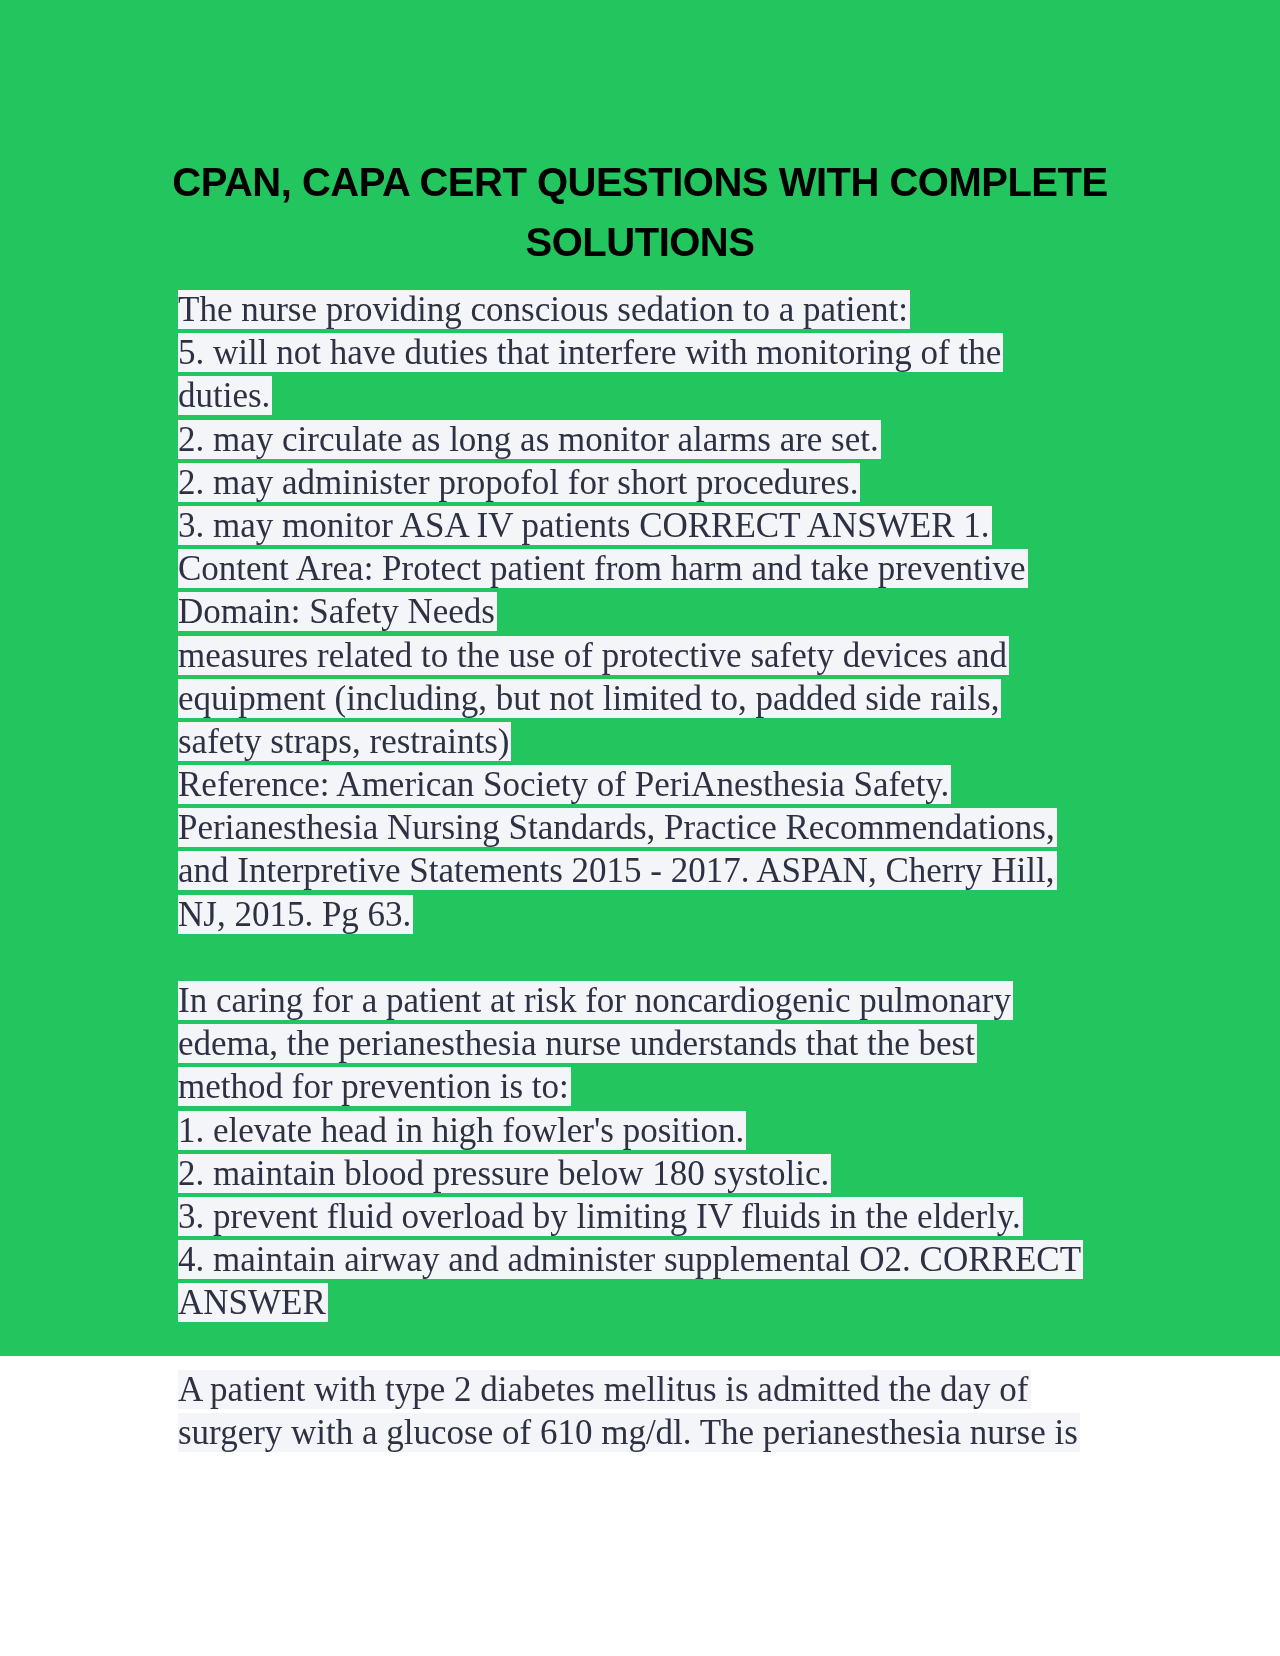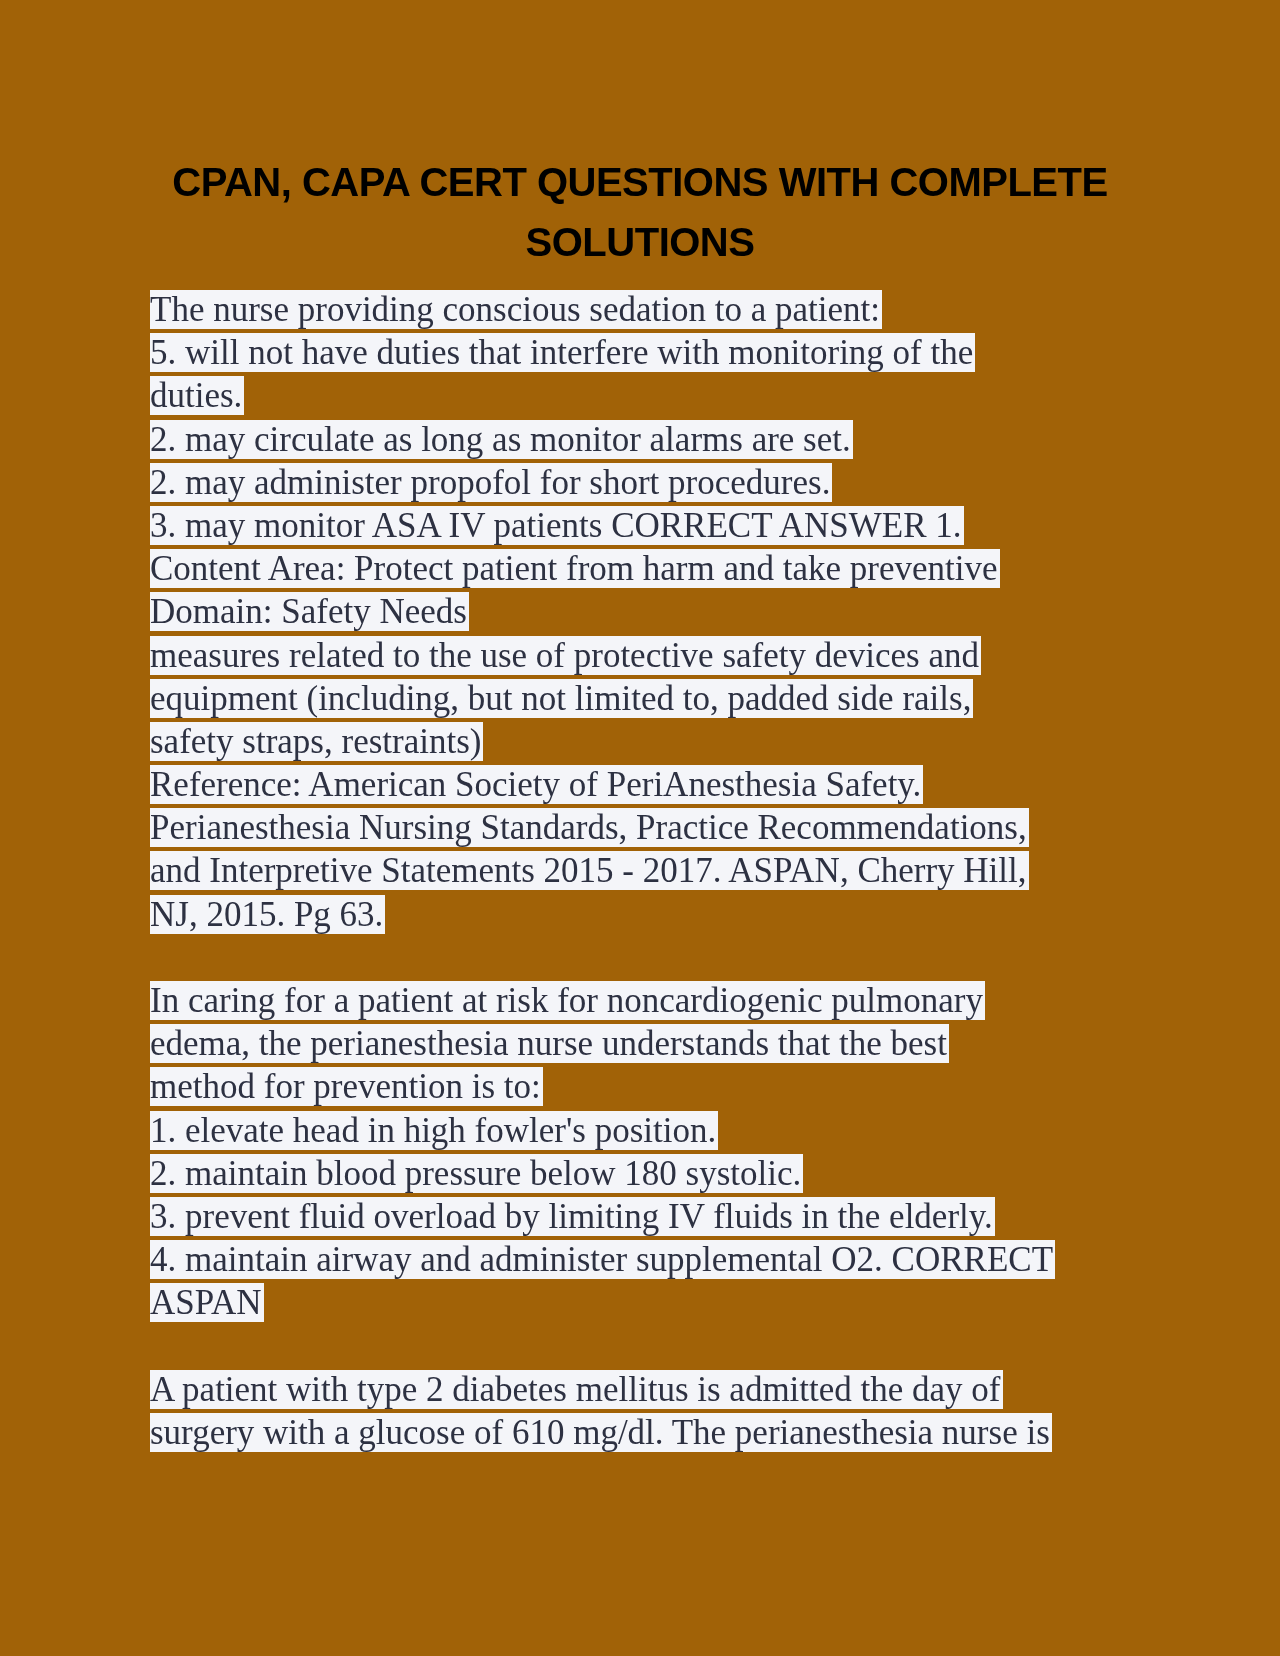--- a/index.html
+++ b/index.html
@@ -1,31 +1,31 @@
 <!DOCTYPE html>
 <html><head>
   <meta charset="utf-8">
   <style>
     html, body { margin: 0; padding: 0; background: #ffffff; }
     body { width: 1280px; height: 1656px; position: relative; overflow: hidden; }
-    .page { position: absolute; left: 0; top: 0; width: 1280px; height: 1656px; background: #a16207; }
+    .page { position: absolute; left: 0; top: 0; width: 1280px; height: 1356px; background: #22c55e; }
     .title {
       position: absolute; left: 150px; width: 980px; top: 152px;
       text-align: center;
       font-family: "Liberation Sans", "DejaVu Sans", sans-serif;
       font-weight: bold; font-size: 40px; line-height: 60px;
       color: #000000; letter-spacing: -0.5px;
     }
     .body {
       position: absolute; left: 150px; top: 288px; width: 1000px;
       font-family: "Liberation Serif", "DejaVu Serif", serif;
       font-size: 35px; line-height: 43.2px; color: #2d3142;
     }
     .line { display: block; white-space: nowrap; height: 43.2px; }
-    .line span.hl { background: #f4f5f9; padding-right: 2px; }
+    .line span.hl { background: #f4f5f9; padding-right: 2px; margin-left: 28px; }
     .blank { display: block; height: 43.2px; }
   </style>
 </head>
 <body>
 
 <div class="page">
   <div class="title">
     <div>CPAN, CAPA CERT QUESTIONS WITH COMPLETE</div>
     <div>SOLUTIONS</div>
   </div>
@@ -52,21 +52,21 @@
     <span class="blank"></span>
 
     <div>
       <span class="line"><span class="hl">In caring for a patient at risk for noncardiogenic pulmonary</span></span>
       <span class="line"><span class="hl">edema, the perianesthesia nurse understands that the best</span></span>
       <span class="line"><span class="hl">method for prevention is to:</span></span>
       <span class="line"><span class="hl">1. elevate head in high fowler's position.</span></span>
       <span class="line"><span class="hl">2. maintain blood pressure below 180 systolic.</span></span>
       <span class="line"><span class="hl">3. prevent fluid overload by limiting IV fluids in the elderly.</span></span>
       <span class="line"><span class="hl">4. maintain airway and administer supplemental O2. CORRECT</span></span>
-      <span class="line"><span class="hl">ASPAN</span></span>
+      <span class="line"><span class="hl">ANSWER</span></span>
     </div>
 
     <span class="blank"></span>
 
     <div>
       <span class="line"><span class="hl">A patient with type 2 diabetes mellitus is admitted the day of</span></span>
       <span class="line"><span class="hl">surgery with a glucose of 610 mg/dl. The perianesthesia nurse is</span></span>
     </div>
   </div>
 </div>

